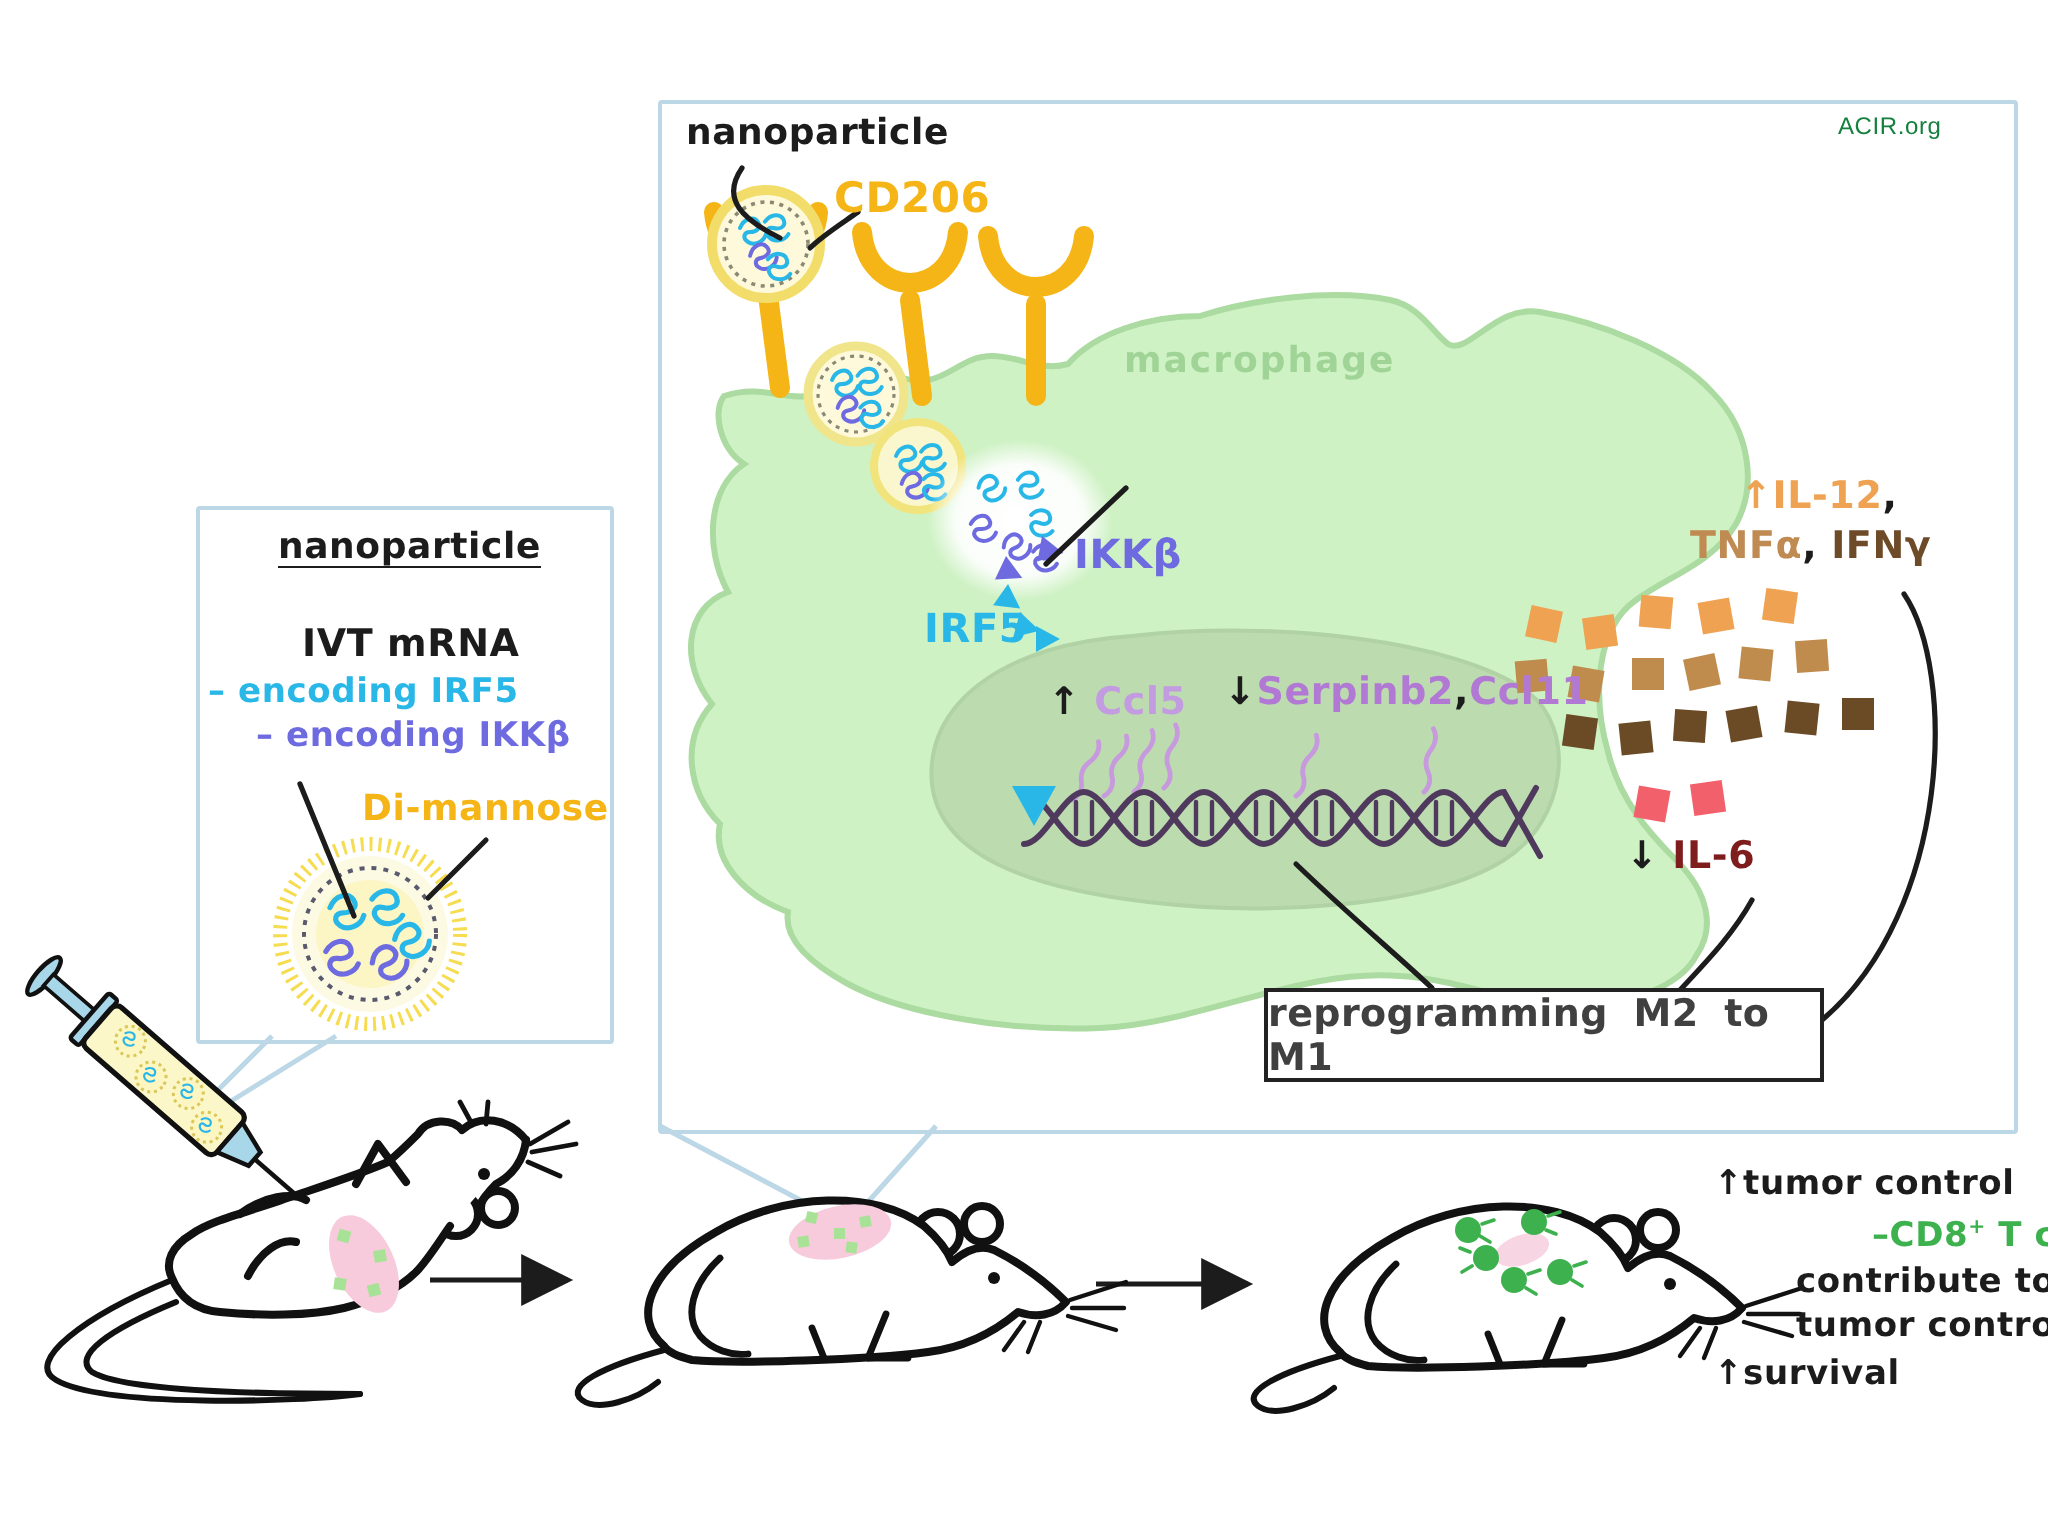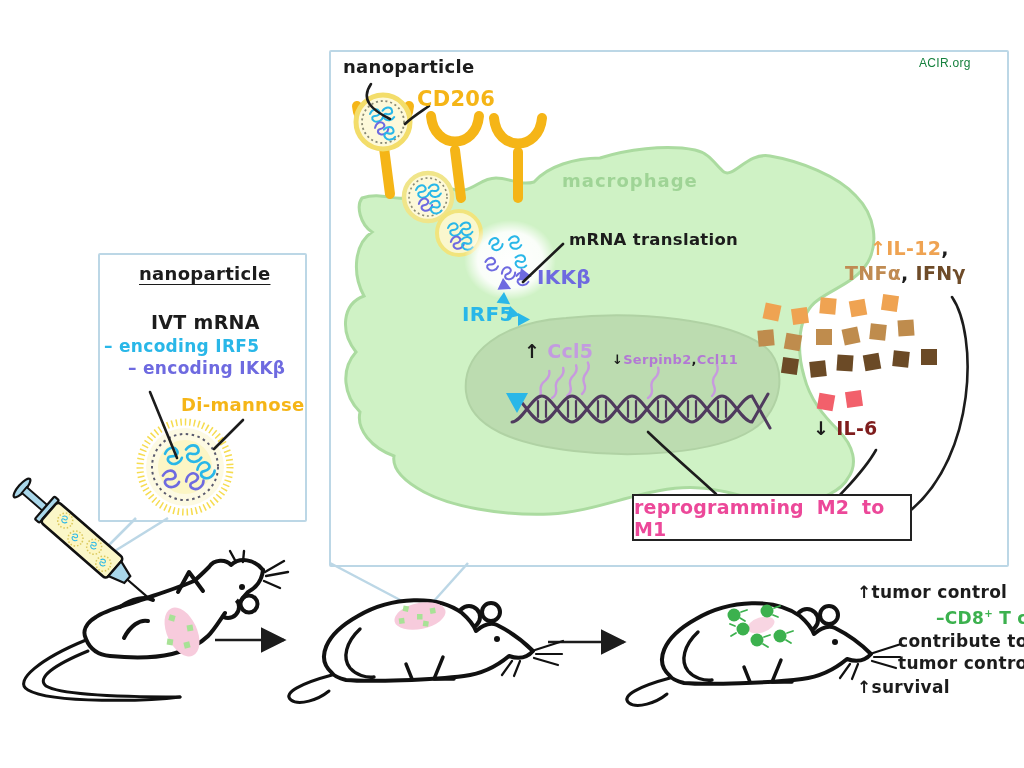--- a/index.html
+++ b/index.html
@@ -6,21 +6,21 @@
   #stage{position:relative;width:1024px;height:768px;background:#ffffff;overflow:hidden;
          font-family:"DejaVu Sans",sans-serif;}
   svg{position:absolute;left:0;top:0;}
   .lbl{position:absolute;white-space:nowrap;font-weight:600;letter-spacing:.3px;color:#1c1c1c;}
   .main-box{position:absolute;left:329px;top:50px;width:676px;height:513px;
             border:2px solid #bcd7e6;border-radius:2px;background:transparent;}
   .legend-box{position:absolute;left:98px;top:253px;width:205px;height:265px;
               border:2px solid #bcd7e6;border-radius:2px;background:#fff;}
   .repro-box{position:absolute;left:632px;top:494px;width:276px;height:43px;
              border:2.5px solid #222;background:#fff;display:flex;align-items:center;justify-content:center;}
-  .repro-box .lbl-in{font-size:19px;font-weight:600;color:#ec4899;word-spacing:6px;letter-spacing:.2px;}
+  .repro-box .lbl-in{font-size:19px;font-weight:600;color:#404040;word-spacing:6px;letter-spacing:.2px;}
   .acir{font-family:"Liberation Sans",sans-serif;font-weight:400;font-size:12px;color:#15803d;}
   .c-gold{color:#f5b517}.c-cyan{color:#29b7e8}.c-peri{color:#6e6ae0}
   .c-lpurple{color:#c39be0}.c-purple{color:#b279d4}.c-orange{color:#efa352}
   .c-tan{color:#c08b52}.c-brown{color:#6e4b28}.c-red{color:#7f1d1d}
   .c-green{color:#3cb14e}.c-cell{color:#9fd496}.c-dark{color:#1c1c1c}
   .legend-title{text-decoration:underline;text-underline-offset:4px;}
   sup{font-size:.6em;}
 </style>
 </head>
 <body>
@@ -321,29 +321,28 @@
         <line x1="224" y1="66" x2="218" y2="81"></line>
       </g>
     </g>
   </svg>
 
   <div class="lbl acir" style="left:919px;top:56px;">ACIR.org</div>
 
   <div class="lbl" style="left:343px;top:56px;font-size:18px;">nanoparticle</div>
   <div class="lbl c-gold" style="left:417px;top:87px;font-size:21px;">CD206</div>
   <div class="lbl c-cell" style="left:562px;top:170px;font-size:18px;letter-spacing:1px;">macrophage</div>
-  <div class="lbl" style="left:569px;top:230px;font-size:16.5px;">mRNA translation</div>
   <div class="lbl c-peri" style="left:537px;top:265px;font-size:20px;text-align:right;">IKKβ</div>
   <div class="lbl c-cyan" style="left:462px;top:302px;font-size:20px;text-align:right;">IRF5</div>
 
   <div class="lbl" style="left:524px;top:340px;font-size:19px;">
     <span class="c-dark">↑</span>
     <span class="c-lpurple">Ccl5</span>
   </div>
-  <div class="lbl" style="left:612px;top:352px;font-size:13px;">
+  <div class="lbl" style="left:612px;top:335px;font-size:19px;">
     <span class="c-dark">↓</span><span class="c-purple">Serpinb2</span><span class="c-dark">,</span><span class="c-purple">Ccl11</span>
   </div>
 
   <div class="lbl" style="left:870px;top:237px;font-size:19px;">
     <span class="c-orange">↑IL-12</span><span class="c-dark">,</span>
   </div>
   <div class="lbl" style="left:845px;top:262px;font-size:19px;">
     <span class="c-tan">TNFα</span><span class="c-dark">,</span>
     <span class="c-brown">IFNγ</span>
   </div>

